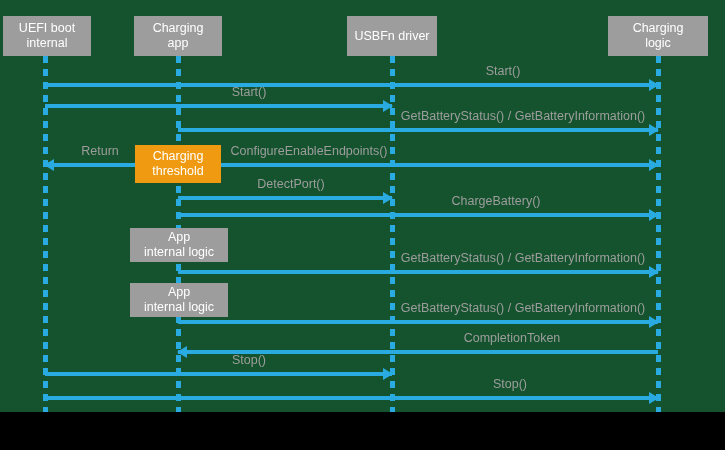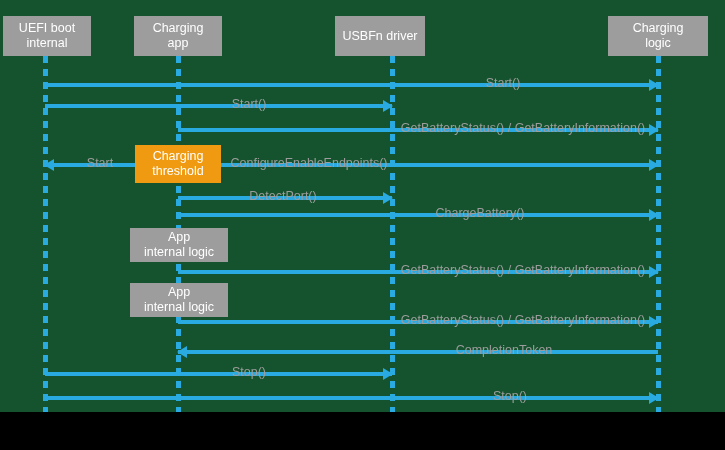--- a/index.html
+++ b/index.html
@@ -86,38 +86,37 @@
     border-right: 10px solid #29ABE2;
   }
   .msg .label {
     position: absolute;
     top: -20px;
     color: #9D9D9D;
     font-size: 12.5px;
     line-height: 16px;
     white-space: nowrap;
     text-align: center;
-    margin-top: 12px;
   }
 </style>
 </head>
 <body>
 
 <div id="diagram">
     <div class="lifeline" style="left: 43px; top: 56px; height: 364px;"></div>
     <div class="lifeline" style="left: 176px; top: 56px; height: 364px;"></div>
     <div class="lifeline" style="left: 390px; top: 56px; height: 364px;"></div>
     <div class="lifeline" style="left: 656px; top: 56px; height: 364px;"></div>
     <div class="participant" style="left: 3px; top: 16px; width: 88px; height: 40px;">
       <div><span>UEFI boot</span><br><span>internal</span></div>
     </div>
     <div class="participant" style="left: 134px; top: 16px; width: 88px; height: 40px;">
       <div><span>Charging</span><br><span>app</span></div>
     </div>
-    <div class="participant" style="left: 335px; top: 16px; width: 90px; height: 40px;">
+    <div class="participant" style="left: 347px; top: 16px; width: 90px; height: 40px;">
       <div><span>USBFn driver</span></div>
     </div>
     <div class="participant" style="left: 608px; top: 16px; width: 100px; height: 40px;">
       <div><span>Charging</span><br><span>logic</span></div>
     </div>
     <div class="msg to-right" style="left: 45px; top: 83px; width: 613px;">
       <div class="line" style="width: 613px;"></div>
       <div class="head"></div>
       <div class="label" style="left: 458px; transform: translateX(-50%);">Start()</div>
     </div>
@@ -127,51 +126,51 @@
       <div class="label" style="left: 204px; transform: translateX(-50%);">Start()</div>
     </div>
     <div class="msg to-right" style="left: 178px; top: 128px; width: 480px;">
       <div class="line" style="width: 480px;"></div>
       <div class="head"></div>
       <div class="label" style="left: 345px; transform: translateX(-50%);">GetBatteryStatus() / GetBatteryInformation()</div>
     </div>
     <div class="msg to-left" style="left: 45px; top: 163px; width: 347px;">
       <div class="line" style="width: 347px;"></div>
       <div class="head"></div>
-      <div class="label" style="left: 55px; transform: translateX(-50%);">Start</div>
+      <div class="label" style="left: 55px; transform: translateX(-50%);">Return</div>
     </div>
     <div class="msg to-right" style="left: 178px; top: 163px; width: 480px;">
       <div class="line" style="width: 480px;"></div>
       <div class="head"></div>
       <div class="label" style="left: 131px; transform: translateX(-50%);">ConfigureEnableEndpoints()</div>
     </div>
     <div class="msg to-right" style="left: 178px; top: 196px; width: 214px;">
       <div class="line" style="width: 214px;"></div>
       <div class="head"></div>
-      <div class="label" style="left: 105px; transform: translateX(-50%);">DetectPort()</div>
+      <div class="label" style="left: 113px; transform: translateX(-50%);">DetectPort()</div>
     </div>
     <div class="msg to-right" style="left: 178px; top: 213px; width: 480px;">
       <div class="line" style="width: 480px;"></div>
       <div class="head"></div>
-      <div class="label" style="left: 302px; transform: translateX(-50%);">ChargeBattery()</div>
+      <div class="label" style="left: 318px; transform: translateX(-50%);">ChargeBattery()</div>
     </div>
     <div class="msg to-right" style="left: 178px; top: 270px; width: 480px;">
       <div class="line" style="width: 480px;"></div>
       <div class="head"></div>
       <div class="label" style="left: 345px; transform: translateX(-50%);">GetBatteryStatus() / GetBatteryInformation()</div>
     </div>
     <div class="msg to-right" style="left: 178px; top: 320px; width: 480px;">
       <div class="line" style="width: 480px;"></div>
       <div class="head"></div>
       <div class="label" style="left: 345px; transform: translateX(-50%);">GetBatteryStatus() / GetBatteryInformation()</div>
     </div>
     <div class="msg to-left" style="left: 178px; top: 350px; width: 480px;">
       <div class="line" style="width: 480px;"></div>
       <div class="head"></div>
-      <div class="label" style="left: 326px; transform: translateX(-50%);">CompletionToken</div>
+      <div class="label" style="left: 334px; transform: translateX(-50%);">CompletionToken</div>
     </div>
     <div class="msg to-right" style="left: 45px; top: 372px; width: 347px;">
       <div class="line" style="width: 347px;"></div>
       <div class="head"></div>
       <div class="label" style="left: 204px; transform: translateX(-50%);">Stop()</div>
     </div>
     <div class="msg to-right" style="left: 45px; top: 396px; width: 613px;">
       <div class="line" style="width: 613px;"></div>
       <div class="head"></div>
       <div class="label" style="left: 465px; transform: translateX(-50%);">Stop()</div>

